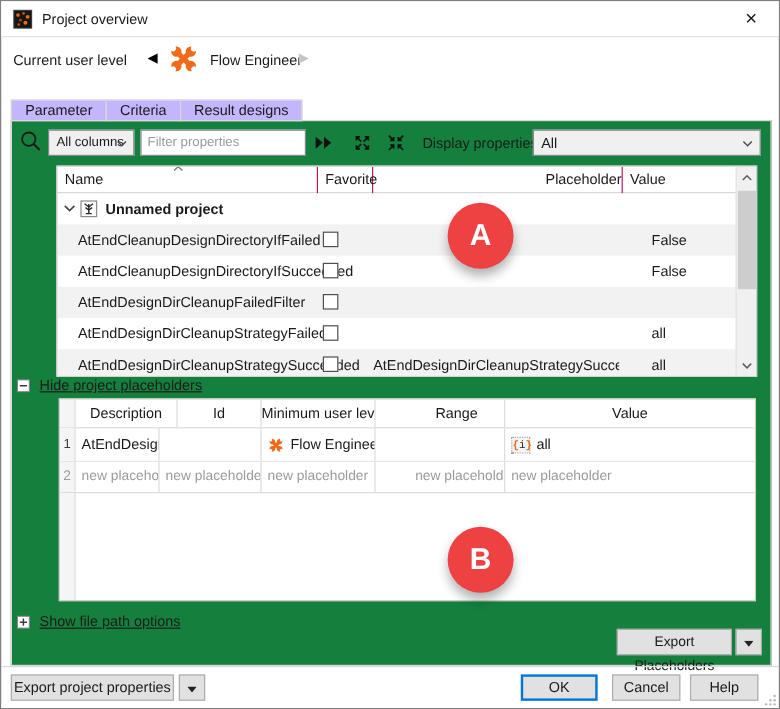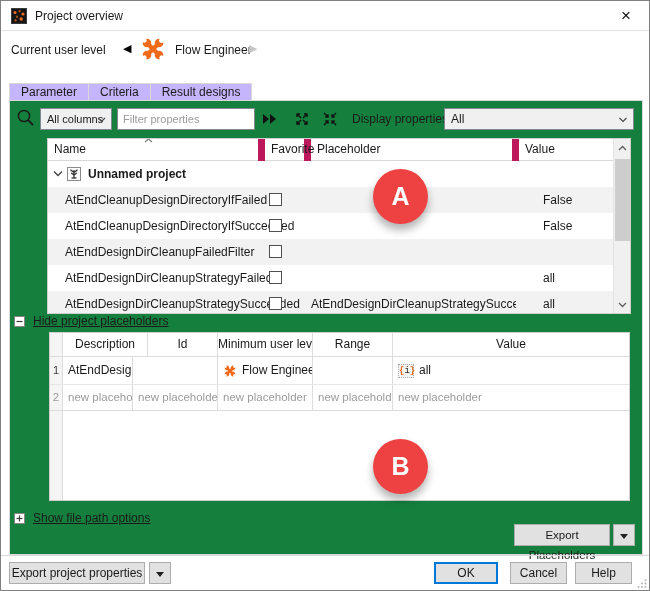--- a/index.html
+++ b/index.html
@@ -33,24 +33,24 @@
   .tb-columns { left:30px; top:7px; width:72px; }
   .tb-filter { position:absolute; left:107px; top:7px; width:138px; height:22px; border:1px solid #828790; font-size:11px; padding:0 5px; font-family:"Liberation Sans",sans-serif; color:#1a1a1a; }
   .tb-filter::placeholder { color:#9a9a9a; opacity:1; }
   .tb-icon { position:absolute; top:11px; width:16px; height:14px; }
   .tb-ff { left:252px; } .tb-expand { left:284px; } .tb-collapse { left:312px; }
   .tb-display-label { position:absolute; left:342px; top:11px; }
   .tb-display { left:434px; top:7px; width:190px; font-size:12px; }
   
   .tableA { position:absolute; left:37px; top:37px; width:584px; height:176px; border:1px solid #cfcfcf; background:#fff; overflow:hidden; }
   .ta-head { position:relative; height:22px; border-bottom:1px solid #d9d9d9; }
-  .ta-hcell { position:absolute; top:0; height:22px; line-height:21px; padding-left:6px; border-right:7px solid #be185d; }
+  .ta-hcell { position:absolute; top:0; height:22px; line-height:21px; padding-left:6px; border-right:1px solid #be185d; }
   .ta-h-name { left:0; width:217px; }
   .ta-h-fav  { left:217px; width:46px; }
-  .ta-h-ph   { left:263px; width:208px; }
+  .ta-h-ph   { left:263px; width:208px;text-align:right; }
   .ta-h-val  { left:471px; width:96px; border-right:none; }
   .sort-caret { position:absolute; left:96px; top:-1px; }
   .ta-row { position:relative; height:26px; width:567px; }
   .stripe { background:#f2f2f2; }
   .ta-name { position:absolute; left:17px; top:6px; white-space:nowrap; }
   .ta-check { position:absolute; left:221px; top:6px; width:13px; height:13px; border:1px solid #4f4f4f; background:#fff; }
   .ta-ph { position:absolute; left:263px; top:6px; width:205px; white-space:nowrap; overflow:hidden; }
   .ta-val { position:absolute; left:495px; top:6px; white-space:nowrap; }
   .grp-chev { position:absolute; left:5px; top:9px; }
   .grp-icon { position:absolute; left:18px; top:5px; width:16px; height:16px; }
@@ -61,21 +61,21 @@
   .ta-sb-up { top:2px; } .ta-sb-down { bottom:1px; }
   .ta-thumb { position:absolute; left:1px; top:20px; width:15px; height:82px; background:#cdcdcd; }
   
   .sec-toggle { position:absolute; left:4px; display:flex; align-items:center; gap:8px;text-decoration:underline; }
   .toggle-hide { top:213px; } .toggle-show { top:410px; }
   
   .tableB { position:absolute; left:39px; top:231px; width:581px; height:169px; border:1px solid #cfcfcf; background:#fff; overflow:hidden; display:flex; flex-direction:column; }
   .tb-row { display:flex; width:100%; }
   .tb-cell { border-right:1px solid #dcdcdc; overflow:hidden; white-space:nowrap; }
   .c0 { width:13px; background:#f5f5f5; text-align:center; color:#3c3c3c; font-size:11px; }
-  .c1 { width:70px; } .c2 { width:85px; } .c3 { width:95px; } .c4 { width:80px; }
+  .c1 { width:70px; } .c2 { width:85px; } .c3 { width:95px; } .c4 { width:80px;margin-left:28px; }
   .c5 { flex:1; border-right:none; }
   .tb-header { height:24px; border-bottom:1px solid #dcdcdc; }
   .tb-header .tb-cell { text-align:center; line-height:23px; }
   .tb-r1 { height:28px; border-bottom:1px solid #e6e6e6; }
   .tb-r1 .tb-cell { line-height:27px; padding-left:5px; }
   .tb-r2 { height:26px; border-bottom:1px solid #dcdcdc; }
   .tb-r2 .tb-cell { line-height:25px; padding-left:5px; color:#9b9b9b; font-size:11.5px; }
   .tb-r1 .c0, .tb-r2 .c0 { padding-left:0; }
   .tb-rest { flex:1; }
   .cell-iconed { display:flex; align-items:center; gap:5px; padding-left:5px; }

